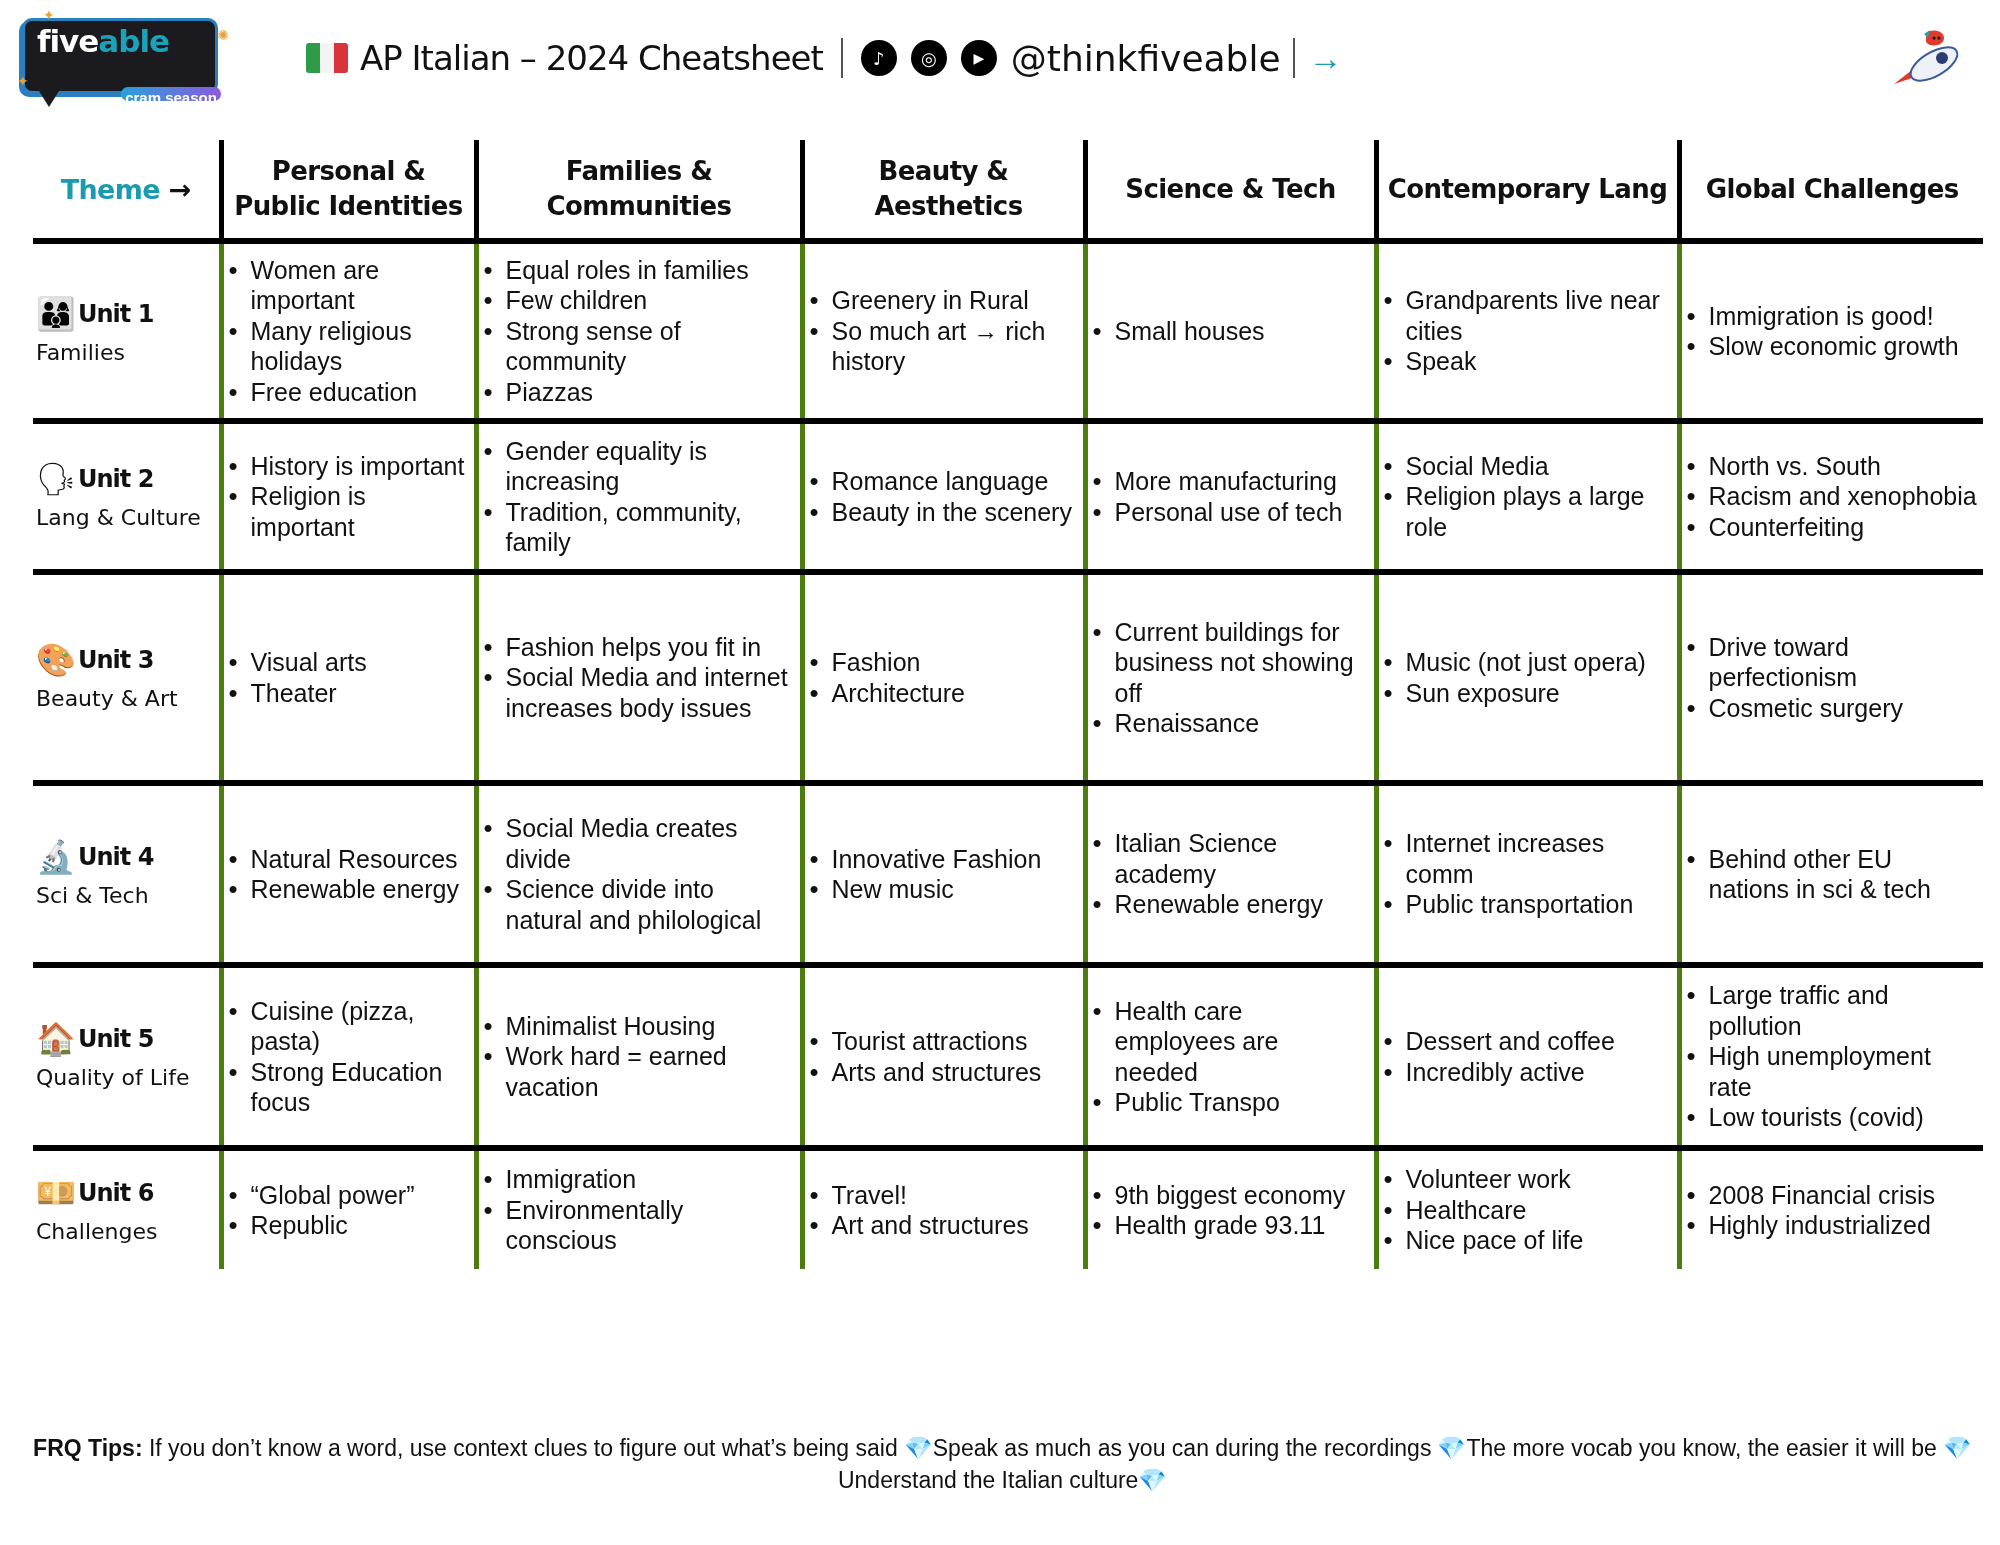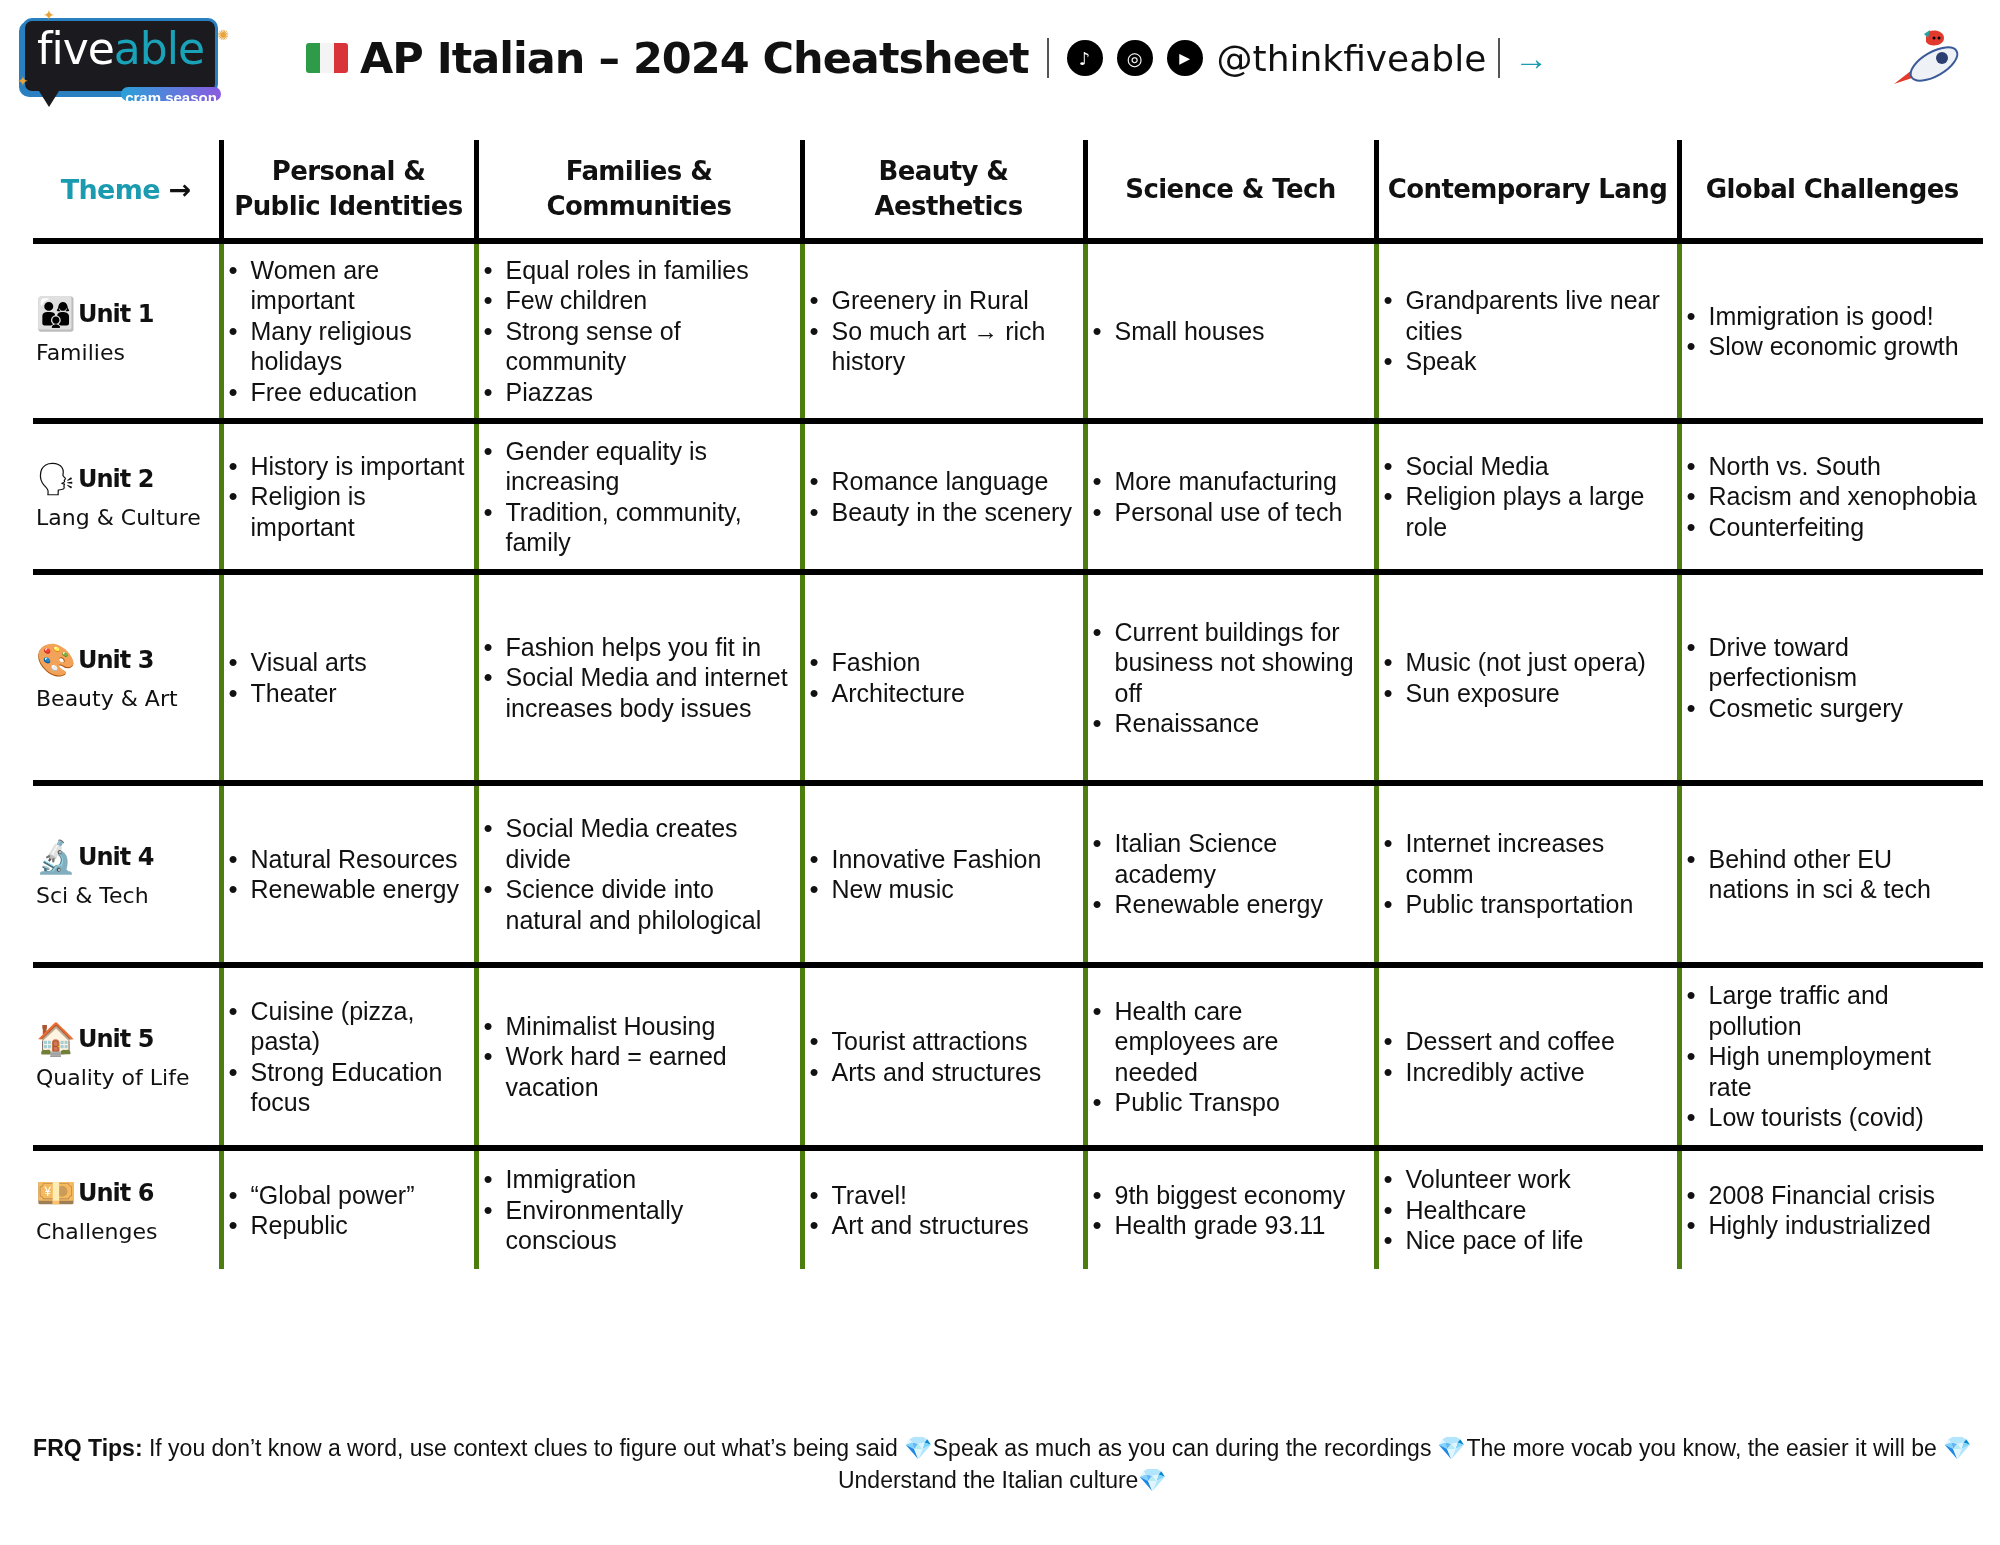--- a/index.html
+++ b/index.html
@@ -13,38 +13,38 @@
     position: absolute; left: 22px; top: 18px; width: 190px; height: 70px;
     background: #1b1b1f; border-radius: 10px; border: 3px solid #2a7fc1;
     box-shadow: -3px 3px 0 #2a7fc1;
   }
   .logo::after {
     content: ""; position: absolute; left: 14px; bottom: -16px;
     border-left: 10px solid transparent; border-right: 10px solid transparent;
     border-top: 16px solid #1b1b1f;
   }
   .logo-word {
-    position: absolute; left: 12px; top: 2px; font-weight: normal; font-size: 44px;
+    position: absolute; left: 12px; top: 2px; font-weight: bold; font-size: 31px;
     letter-spacing: -1px; font-family: "DejaVu Sans", sans-serif;
   }
   .logo-five { color: #ffffff; }
   .logo-able { color: #1aa3b8; }
   .logo-pill {
     position: absolute; right: -6px; bottom: -10px; width: 100px; height: 14px;
     border-radius: 11px; background: linear-gradient(90deg, #2aa0d8, #8a5be0);
     color: #fff; font-size: 15px; font-weight: bold; text-align: center; line-height: 22px;
   }
   .sparkle { position: absolute; color: #e8a33a; font-size: 14px; }
   .title-wrap {
     position: absolute; left: 306px; top: 30px; height: 56px; display: flex; align-items: center;
   }
   .flag { display: inline-flex; width: 42px; height: 30px; margin-right: 12px; border-radius: 3px; overflow: hidden; }
   .flag span { flex: 1; }
   .title {
-    font-family: "DejaVu Sans", sans-serif; font-weight: bold; font-size: 43px; letter-spacing: -1px;
+    font-family: "DejaVu Sans", sans-serif; font-weight: normal; font-size: 34px; letter-spacing: -1px;
   }
   .vsep { width: 2px; height: 40px; background: #555; margin: 0 18px; }
   .social { display: flex; align-items: center; }
   .social-icon {
     width: 36px; height: 36px; border-radius: 50%; background: #000; color: #fff;
     display: inline-flex; align-items: center; justify-content: center; font-size: 18px;
     margin-right: 14px; font-family: "DejaVu Sans", sans-serif;
   }
   .handle { font-size: 36px; color: #111; font-family: "DejaVu Sans", sans-serif; font-weight: normal; }
   .link-arrow { color: #1a9bb0; font-size: 34px; margin-right: 10px; }

